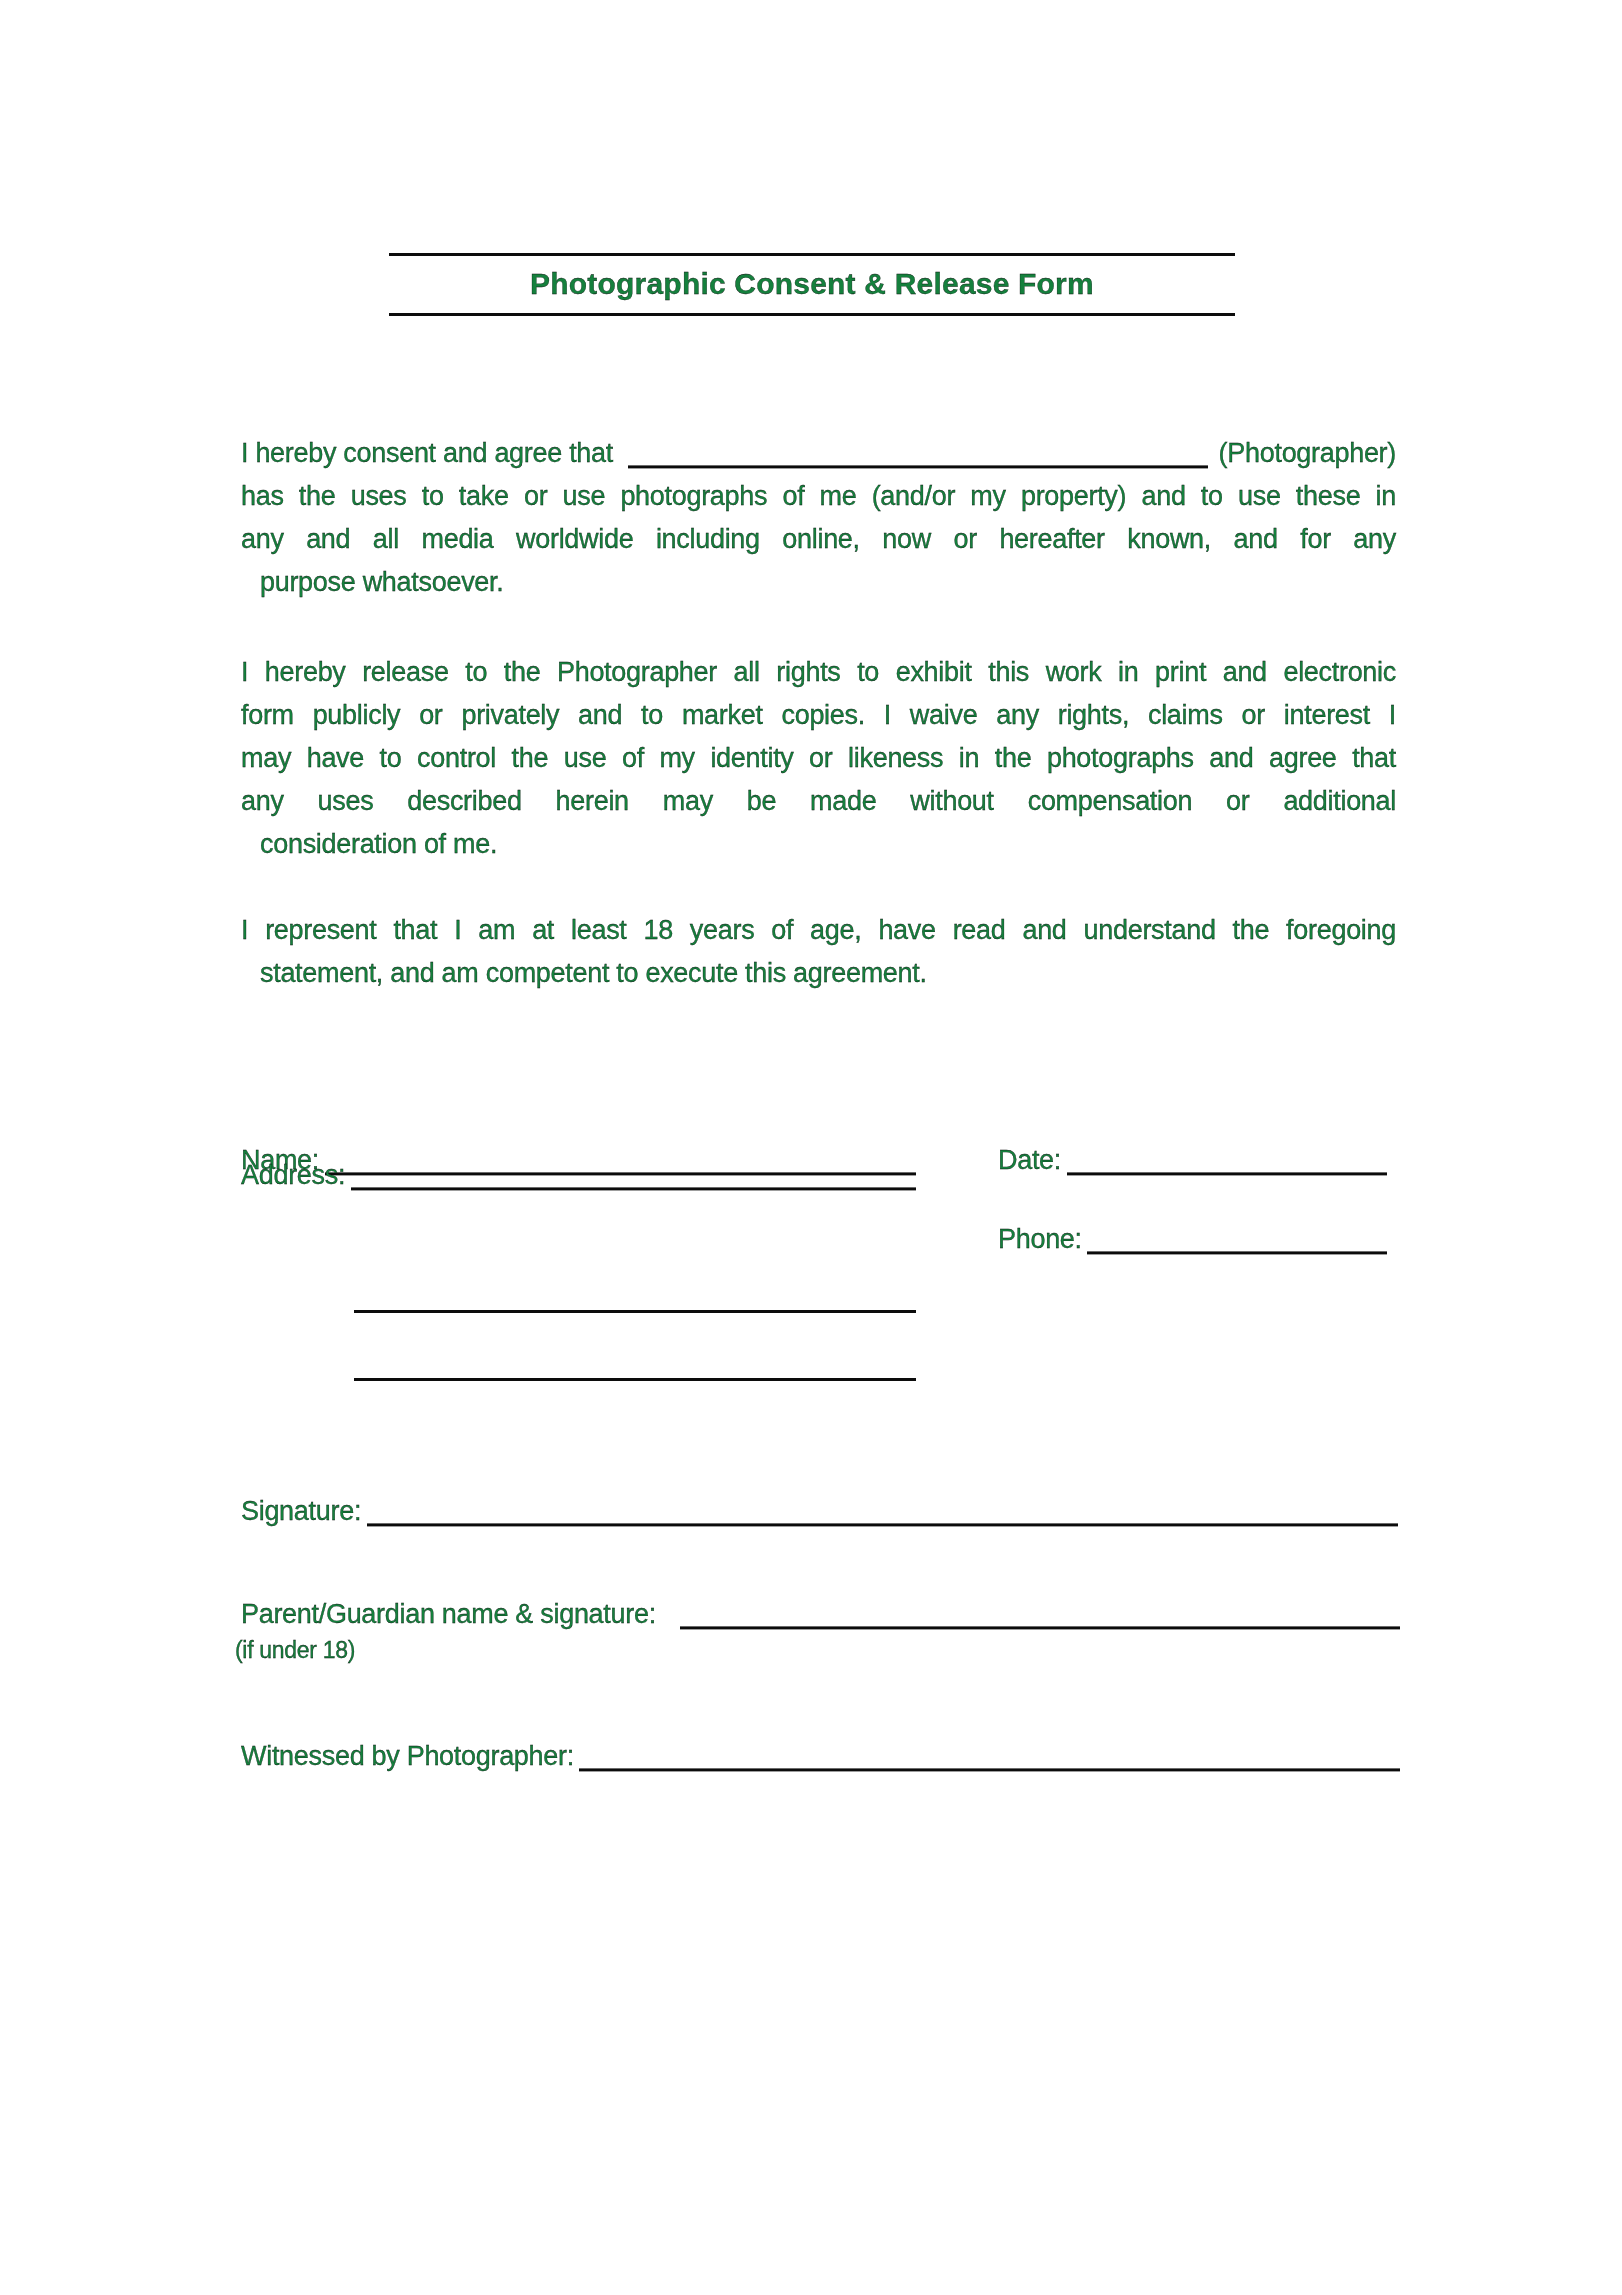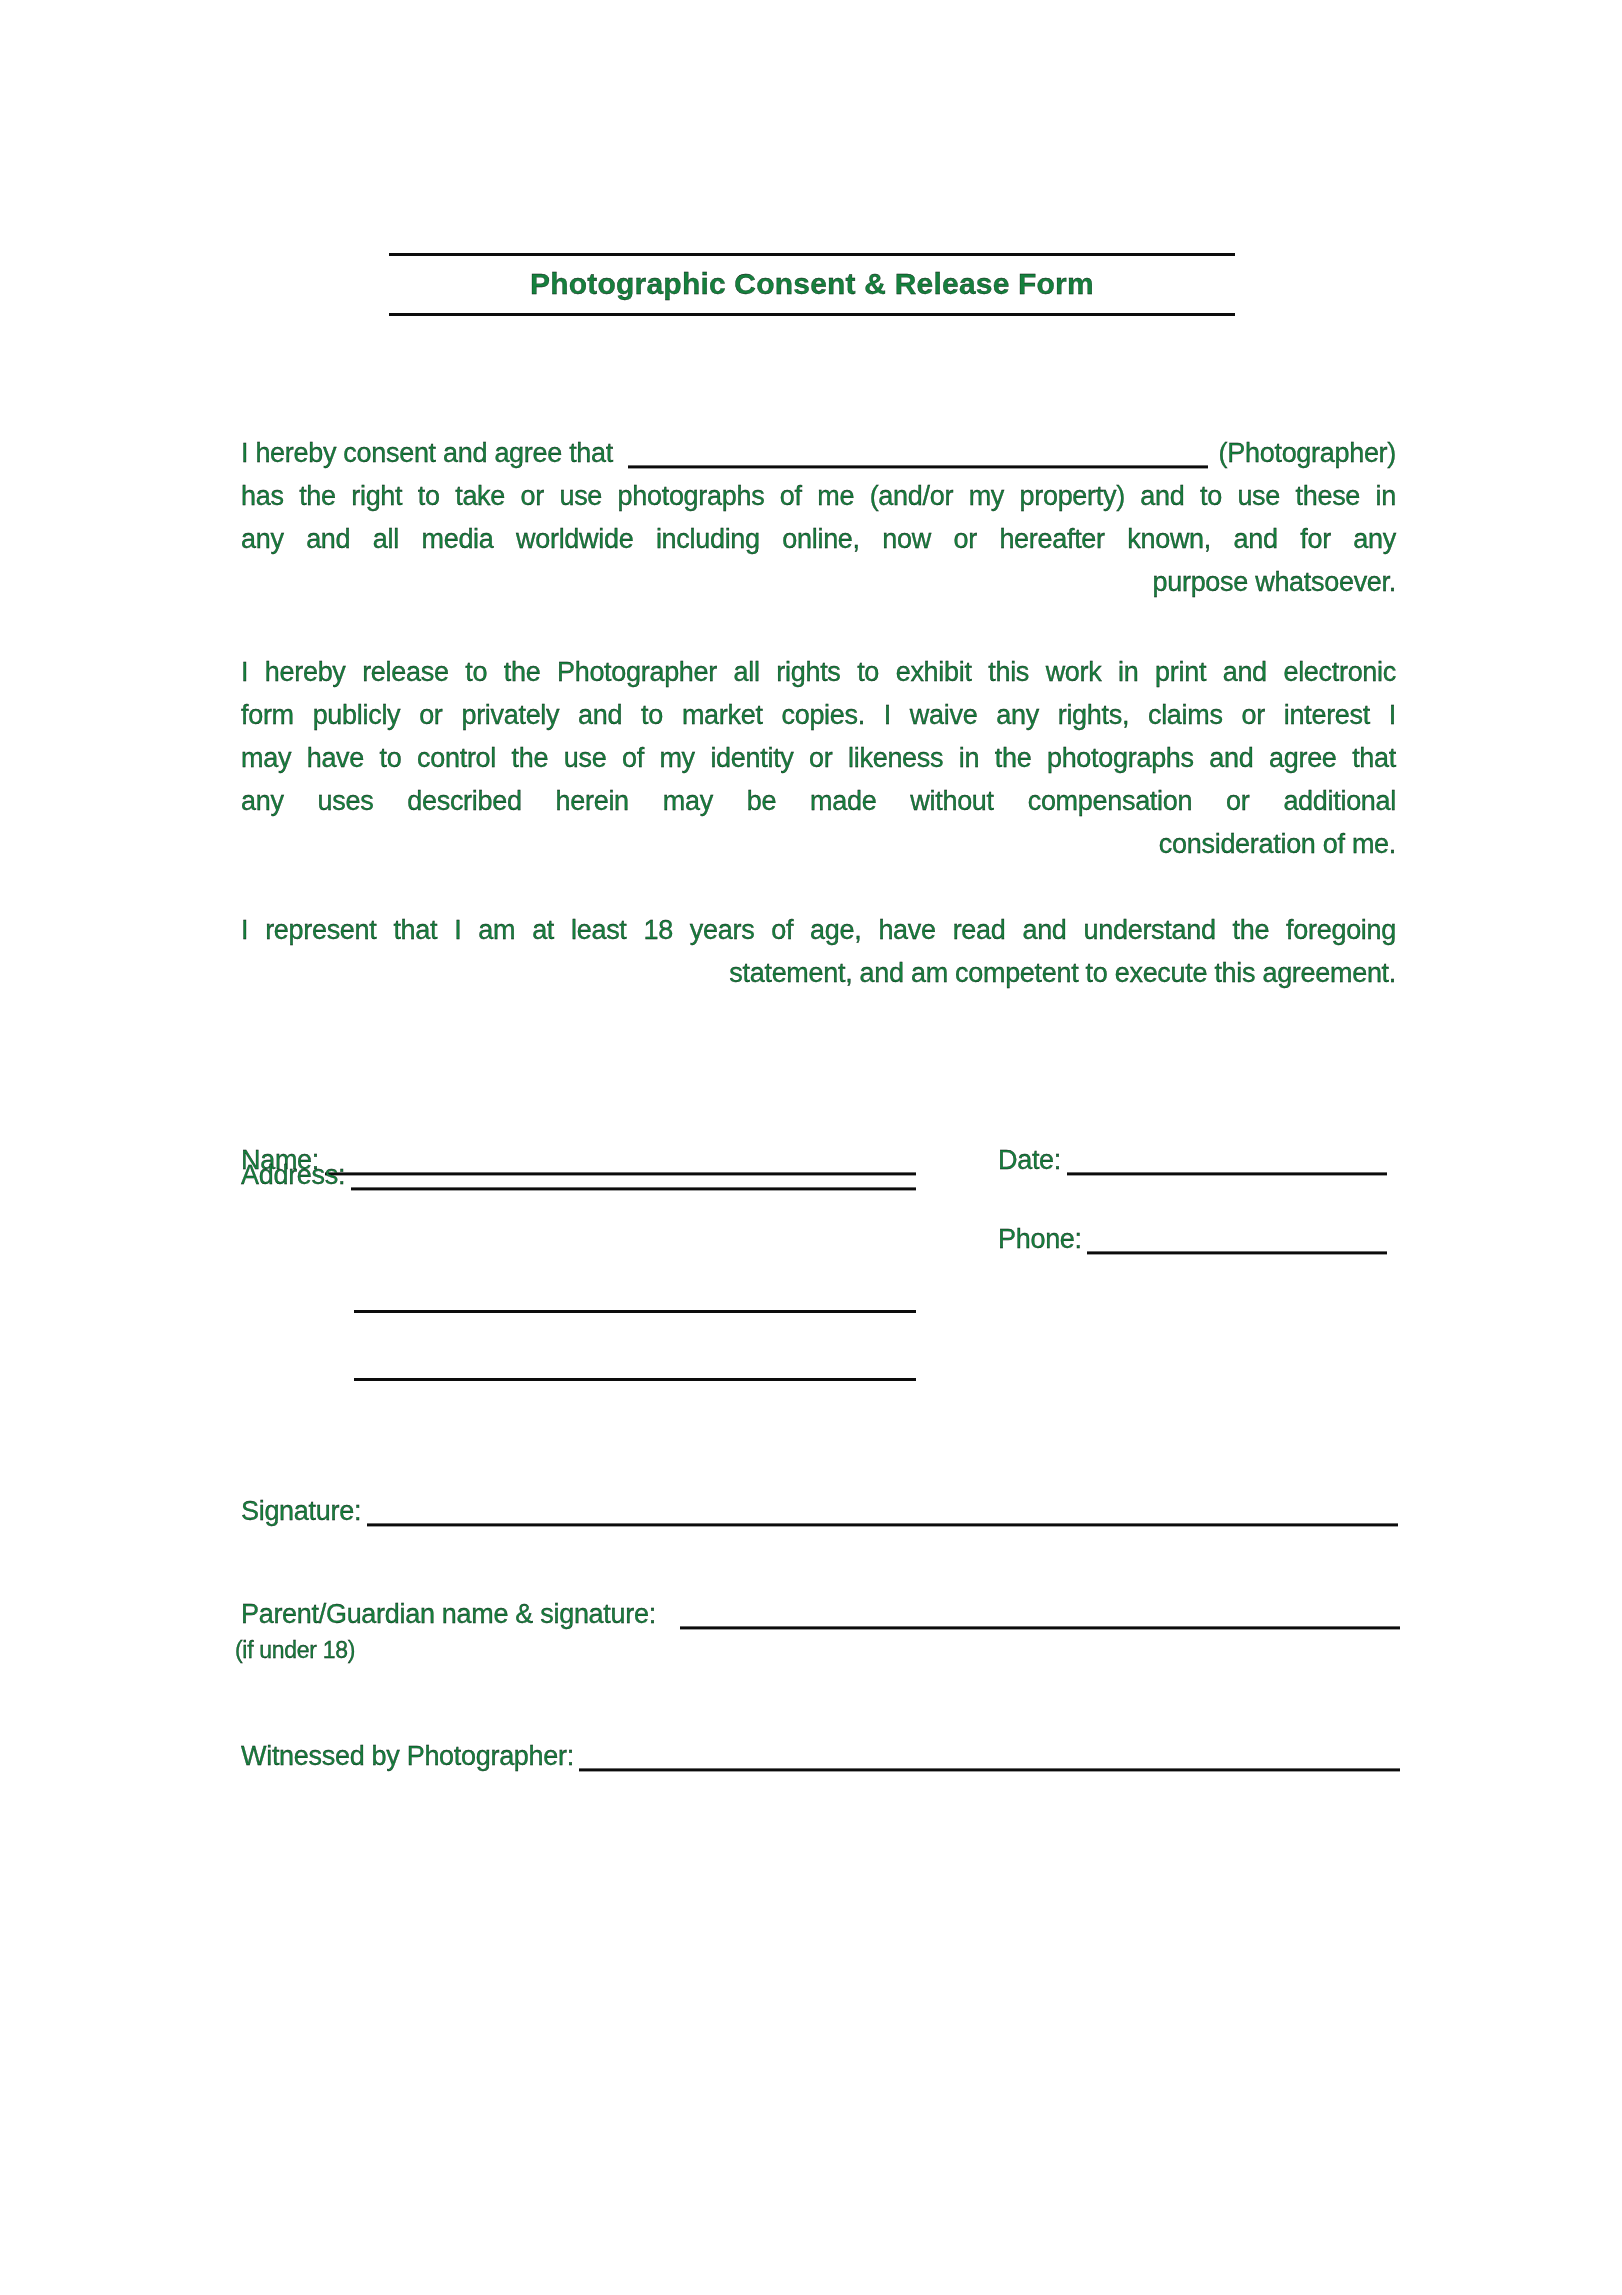--- a/index.html
+++ b/index.html
@@ -16,21 +16,21 @@
   }
   .title{
     font-size:30px;font-weight:700;letter-spacing:0.2px;line-height:42px;
     -webkit-text-stroke:0.3px #0c0c0c;
   }
   
   .para{position:absolute;left:241px;width:1155px;font-size:27px;letter-spacing:-0.3px;
         -webkit-text-stroke:0.3px #0c0c0c;}
   .pline{height:43px;line-height:43px;}
   .just{text-align:justify;text-align-last:justify;}
-  .lastline{text-align:right;}
+  .lastline{text-align:left;margin-left:19px;}
   .composite{display:flex;align-items:baseline;}
   .blank{border-bottom:3.7px solid #0c0c0c;transform:translateY(6.4px);display:block;}
   .composite .blank{flex:1 1 auto;margin:0 11px 0 14.7px;}
   
   .row{position:absolute;display:flex;align-items:baseline;height:43px;line-height:43px;
        font-size:27px;letter-spacing:-0.3px;-webkit-text-stroke:0.3px #0c0c0c;}
   .row .blank{flex:1 1 auto;margin-left:5.5px;}
   .row.parent .blank{margin-left:24px;}
   .flabel{white-space:nowrap;}
   .addr-line{position:absolute;left:354px;width:562px;height:0;border-top:3.7px solid #0c0c0c;}
@@ -45,21 +45,21 @@
   <div class="title-wrap">
     <div class="title">Photographic Consent &amp; Release Form</div>
   </div>
 
   <div class="para" style="top:432px">
     <div class="pline composite">
       <span class="flabel">I hereby consent and agree that</span>
       <span class="blank"></span>
       <span class="flabel">(Photographer)</span>
     </div>
-    <div class="pline just">has the right to take or use photographs of me (and/or my property) and to use these in</div>
+    <div class="pline just">has the uses to take or use photographs of me (and/or my property) and to use these in</div>
     <div class="pline just">any and all media worldwide including online, now or hereafter known, and for any</div>
     <div class="pline lastline">purpose whatsoever.</div>
   </div>
 
   <div class="para" style="top:651px">
     <div class="pline just">I hereby release to the Photographer all rights to exhibit this work in print and electronic</div>
     <div class="pline just">form publicly or privately and to market copies. I waive any rights, claims or interest I</div>
     <div class="pline just">may have to control the use of my identity or likeness in the photographs and agree that</div>
     <div class="pline just">any uses described herein may be made without compensation or additional</div>
     <div class="pline lastline">consideration of me.</div>

